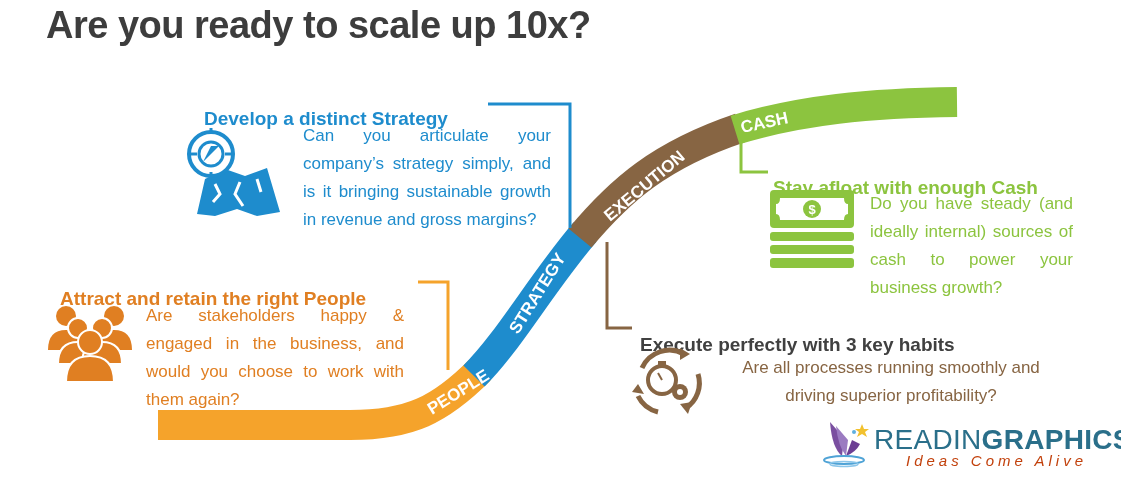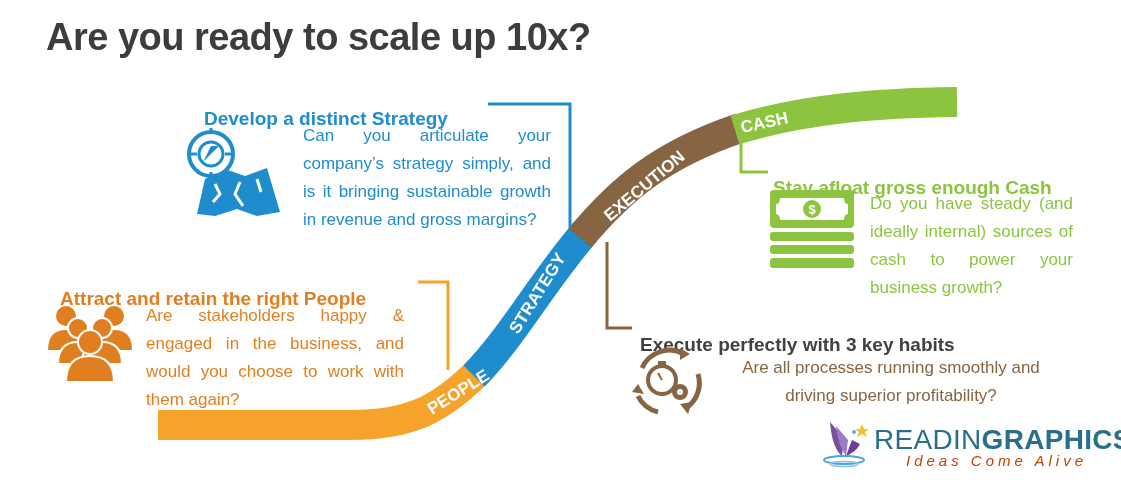--- a/index.html
+++ b/index.html
@@ -1,17 +1,17 @@
 <!DOCTYPE html>
 <html><head>
 <meta charset="utf-8">
 <style>
   html, body { margin:0; padding:0; background:#ffffff; }
   body { width:1121px; height:497px; position:relative; overflow:hidden; font-family:"Liberation Sans", sans-serif; }
-  .title { position:absolute; left:46px; top:16px; font-size:38px; font-weight:bold; color:#3d3d3d; letter-spacing:-0.5px; }
+  .title { position:absolute; left:46px; top:4px; font-size:38px; font-weight:bold; color:#3d3d3d; letter-spacing:-0.5px; }
   svg.curve { position:absolute; left:0; top:0; }
   .heading { position:absolute; font-weight:bold; font-size:19px; white-space:nowrap;margin-top:16px; }
   .desc { position:absolute; font-size:17px; line-height:28px; text-align:justify; }
   .icon { position:absolute; }
   .logo { position:absolute; left:822px; top:418px; }
   .logo-text { position:absolute; left:874px; top:424px; font-size:28px; color:#2a6f8a; letter-spacing:0.3px; white-space:nowrap; }
   .logo-text b { font-weight:bold; }
   .logo-tag { position:absolute; left:906px; top:452px; font-size:15px; font-style:italic; color:#c2410c; letter-spacing:4px; white-space:nowrap; }
 </style>
 </head>
@@ -59,21 +59,21 @@
   <path d="M52,50 Q52,30 70,30 Q88,30 88,50 Z" fill="#e07f22"></path>
   <circle cx="34" cy="28" r="10" fill="#e07f22" stroke="#fff" stroke-width="2"></circle>
   <circle cx="58" cy="28" r="10" fill="#e07f22" stroke="#fff" stroke-width="2"></circle>
   <path d="M14,64 Q14,42 34,42 Q54,42 54,64 Z" fill="#e07f22" stroke="#fff" stroke-width="2"></path>
   <path d="M38,64 Q38,42 58,42 Q78,42 78,64 Z" fill="#e07f22" stroke="#fff" stroke-width="2"></path>
   <circle cx="46" cy="42" r="12" fill="#e07f22" stroke="#fff" stroke-width="2"></circle>
   <path d="M22,82 Q22,56 46,56 Q70,56 70,82 Z" fill="#e07f22" stroke="#fff" stroke-width="2"></path>
 </svg>
 <div class="desc" style="left:146px;top:302px;width:258px;color:#e07f22;">Are stakeholders happy &amp; engaged in the business, and would you choose to work with them again?</div>
 
-<div class="heading" style="left:773px;top:161px;color:#8cc43f;">Stay afloat gross enough Cash</div>
+<div class="heading" style="left:773px;top:161px;color:#8cc43f;">Stay afloat with enough Cash</div>
 <svg class="icon" style="left:770px;top:190px;" width="84" height="80" viewBox="0 0 84 80">
   <rect x="0" y="0" width="84" height="38" rx="4" fill="#8cc43f"></rect>
   <path d="M10,8 L74,8 Q74,14 78,14 L78,24 Q74,24 74,30 L10,30 Q10,24 6,24 L6,14 Q10,14 10,8 Z" fill="#fff"></path>
   <circle cx="42" cy="19" r="9" fill="#8cc43f"></circle>
   <text x="42" y="24" text-anchor="middle" font-family="Liberation Sans, sans-serif" font-weight="bold" font-size="13" fill="#fff">$</text>
   <rect x="0" y="42" width="84" height="9" rx="3" fill="#8cc43f"></rect>
   <rect x="0" y="55" width="84" height="9" rx="3" fill="#8cc43f"></rect>
   <rect x="0" y="68" width="84" height="10" rx="3" fill="#8cc43f"></rect>
 </svg>
 <div class="desc" style="left:870px;top:190px;width:203px;color:#8cc43f;">Do you have steady (and ideally internal) sources of cash to power your business growth?</div>

